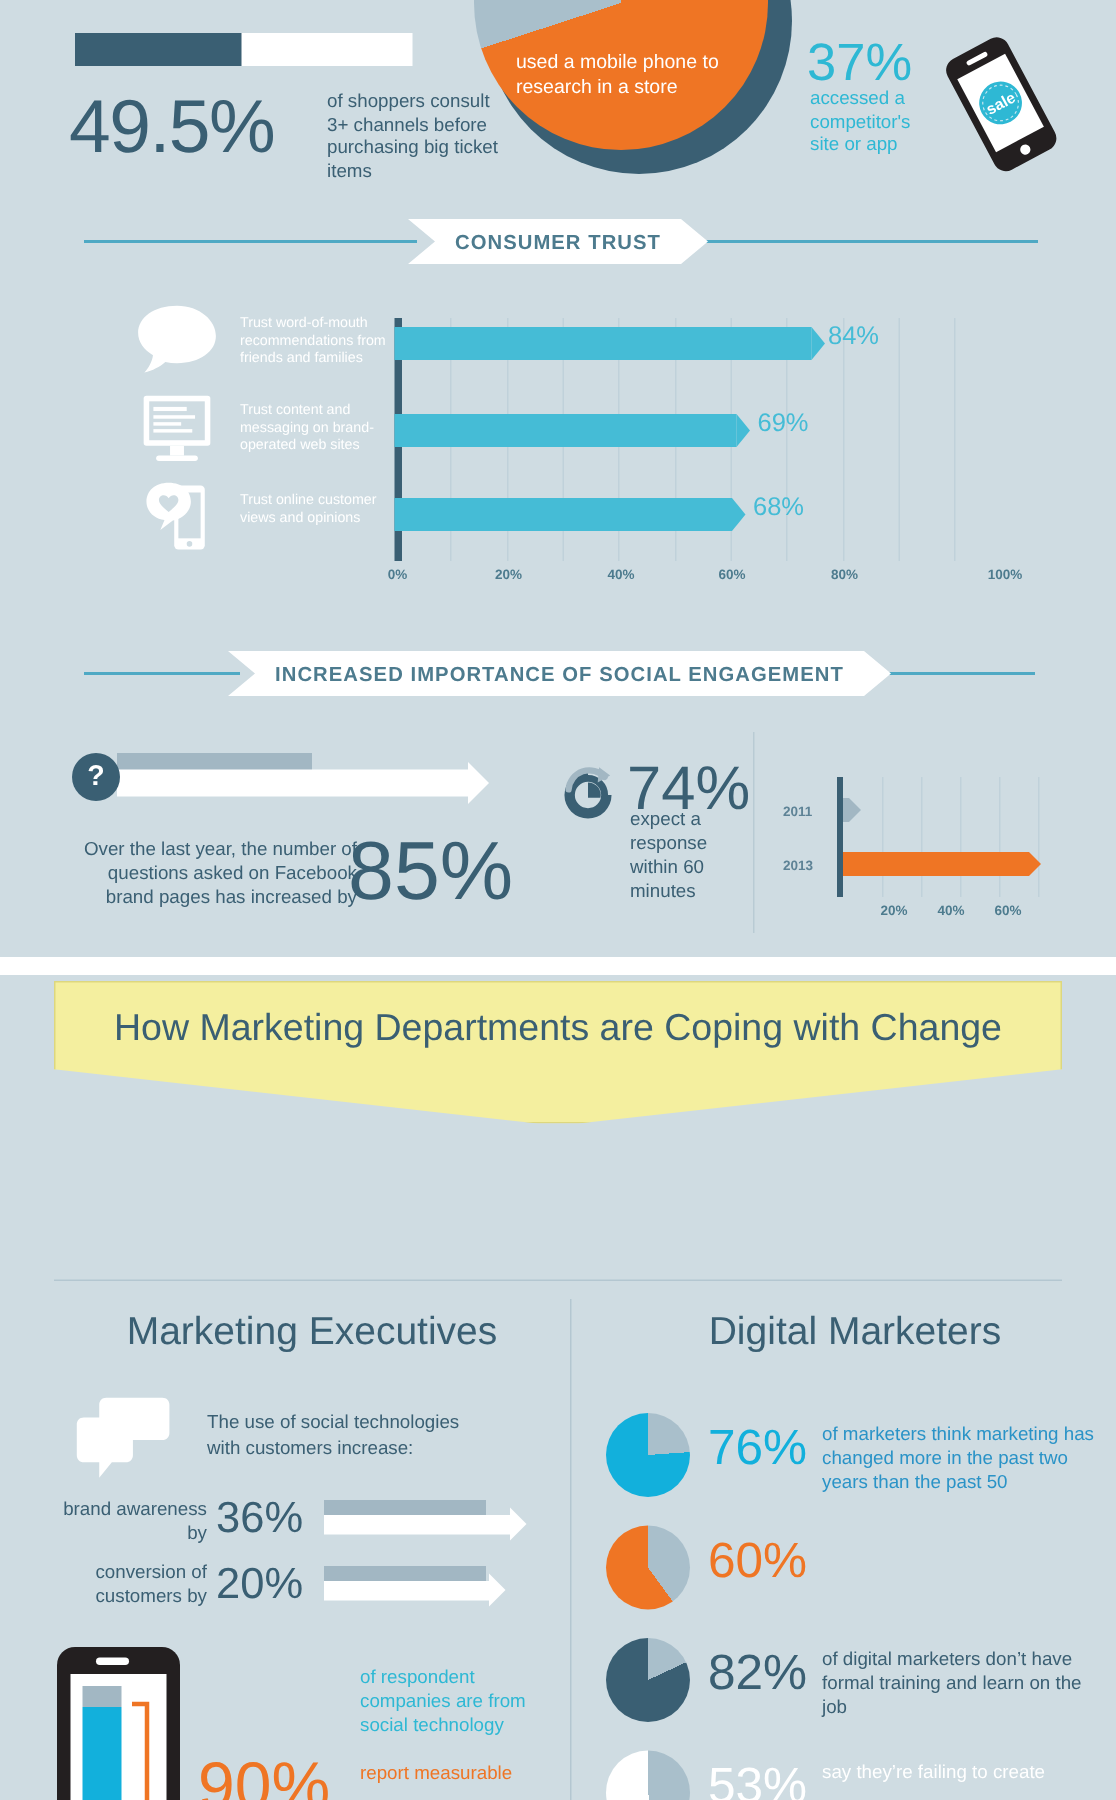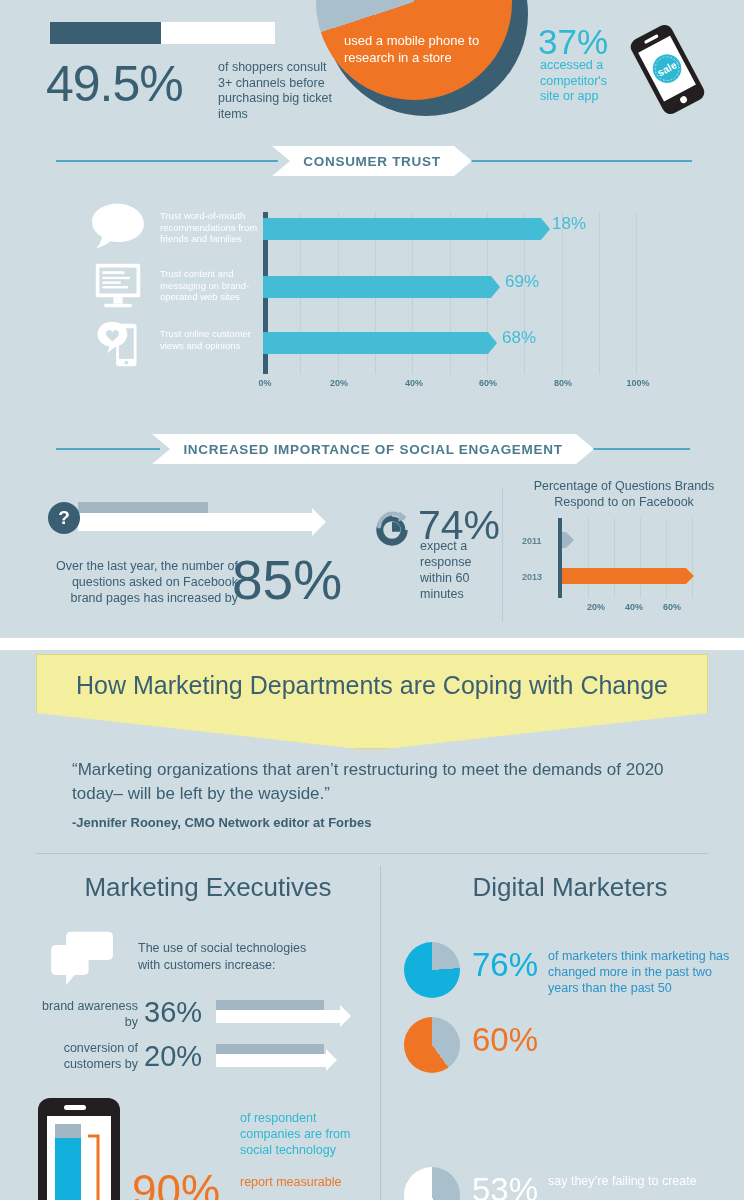--- a/index.html
+++ b/index.html
@@ -287,21 +287,21 @@
     <div class="gridline" style="left:562px;"></div>
     <div class="gridline" style="left:599px;"></div>
     <div class="gridline" style="left:636px;"></div>
 
     <div class="trust-row" style="top:26px;">
       <svg class="trust-icon" style="top:-4px;" viewBox="0 0 60 54">
         <path d="M30 2C13.4 2 2 10.5 2 21.5c0 6.6 4.2 12.4 10.7 16.1 -0.6 4.6-3 9-6.2 12.4 5.9-1.3 11.2-4.2 15.1-7.6 2.7 0.6 5.5 0.9 8.4 0.9 16.6 0 28-8.5 28-19.5S46.6 2 30 2z" fill="#ffffff"></path>
       </svg>
       <div class="trust-label" style="top:4px;">Trust word-of-mouth recommendations from friends and families</div>
       <div class="trust-bar" style="top:12px; width:278px;"></div>
-      <div class="trust-val" style="left:552px; top:8px;">18%</div>
+      <div class="trust-val" style="left:552px; top:8px;">84%</div>
     </div>
 
     <div class="trust-row" style="top:84px;">
       <svg class="trust-icon" style="top:-2px;" viewBox="0 0 60 54">
         <rect x="6" y="2" width="48" height="36" rx="2" fill="#ffffff"></rect>
         <rect x="10" y="6" width="40" height="28" fill="#cfdce2"></rect>
         <rect x="13" y="10" width="24" height="3" fill="#ffffff"></rect>
         <rect x="13" y="16" width="30" height="2.5" fill="#ffffff"></rect>
         <rect x="13" y="21" width="20" height="2.5" fill="#ffffff"></rect>
         <rect x="13" y="26" width="28" height="2.5" fill="#ffffff"></rect>
@@ -324,21 +324,21 @@
       <div class="trust-label" style="top:8px;">Trust online customer views and opinions</div>
       <div class="trust-bar" style="top:12px; width:225px;"></div>
       <div class="trust-val" style="left:502px; top:8px;">68%</div>
     </div>
 
     <div class="axis-tick" style="left:265px;">0%</div>
     <div class="axis-tick" style="left:339px;">20%</div>
     <div class="axis-tick" style="left:414px;">40%</div>
     <div class="axis-tick" style="left:488px;">60%</div>
     <div class="axis-tick" style="left:563px;">80%</div>
-    <div class="axis-tick" style="left:638px;">100%</div>
+    <div class="axis-tick" style="left:670px;">100%</div>
   </div>
 
   <div class="banner-row" style="top:434px;">
     <div class="banner-line" style="left:56px; width:104px;"></div>
     <div class="banner-line" style="left:586px; width:104px;"></div>
     <div class="banner-hex hex2" style="left:152px; width:442px;">
       <span>INCREASED IMPORTANCE OF SOCIAL ENGAGEMENT</span>
     </div>
   </div>
 
@@ -357,21 +357,20 @@
       <path d="M26 9 A17 17 0 1 0 43 26 L37 26 A11 11 0 1 1 26 15 Z" fill="#3a5f73"></path>
       <path d="M26 14 a12 12 0 0 1 0 24 a12 12 0 0 1 0 -24" fill="none" stroke="#3a5f73" stroke-width="5"></path>
       <path d="M26 17 L26 28 L35 28 A9 9 0 0 0 26 17Z" fill="#3a5f73"></path>
       <path d="M12 22 A15 15 0 0 1 38 13" fill="none" stroke="#a2b7c3" stroke-width="4.5" stroke-linecap="round"></path>
       <path d="M34 6 L42 12 L33 17 Z" fill="#a2b7c3"></path>
     </svg>
     <div id="stat-74">74%</div>
     <div id="stat-74-desc">expect a response within 60 minutes</div>
 
     <div id="fb-divider"></div>
-    <div id="fb-title">Percentage of Questions Brands Respond to on Facebook</div>
 
     <div id="fb-chart">
       <div id="fb-axis"></div>
       <div class="fb-grid" style="left:78px;"></div>
       <div class="fb-grid" style="left:104px;"></div>
       <div class="fb-grid" style="left:130px;"></div>
       <div class="fb-grid" style="left:156px;"></div>
       <div class="fb-grid" style="left:182px;"></div>
 
       <div class="fb-year" style="left:12px; top:18px;">2011</div>
@@ -387,24 +386,20 @@
   </div>
 
   <div id="white-strip"></div>
 
   <div id="yellow-wrap">
     <div id="yellow-box">
       <div id="yellow-text">How Marketing Departments are Coping with Change</div>
     </div>
   </div>
 
-  <div id="quote">
-    <div id="quote-text">“Marketing organizations that aren’t restructuring to meet the demands of 2020 today– will be left by the wayside.”</div>
-    <div id="quote-attr">-Jennifer Rooney, CMO Network editor at Forbes</div>
-  </div>
   <div id="quote-rule"></div>
 
   <div id="col-divider"></div>
 
   <div class="col-title" style="left:36px; top:872px; width:344px;">Marketing Executives</div>
 
   <svg id="me-bubble" viewBox="0 0 70 62">
     <path d="M22 2h40c3 0 5 2 5 5v20c0 3-2 5-5 5H36l-10 9v-9h-4c-3 0-5-2-5-5V7c0-3 2-5 5-5z" fill="#ffffff"></path>
     <path d="M6 16h30c3 0 5 2 5 5v22c0 3-2 5-5 5H26l-9 11v-11H6c-3 0-5-2-5-5V21c0-3 2-5 5-5z" fill="#ffffff"></path>
   </svg>
@@ -443,20 +438,25 @@
     <div class="dm-pie" style="background:conic-gradient(from 0deg, #a9bfcb 0deg 86deg, #12b0dc 86deg 360deg);"></div>
     <div class="dm-num" style="color:#12b0dc;">76%</div>
     <div class="dm-desc" style="color:#2a93c7;">of marketers think marketing has changed more in the past two years than the past 50</div>
   </div>
 
   <div class="dm-row" style="top:1015px;">
     <div class="dm-pie" style="background:conic-gradient(from 0deg, #a9bfcb 0deg 144deg, #ef7524 144deg 360deg);"></div>
     <div class="dm-num" style="color:#ef7524;">60%</div>
   </div>
 
+  <div class="dm-row" style="top:1090px;">
+    <div class="dm-pie" style="background:conic-gradient(from 0deg, #a9bfcb 0deg 65deg, #3a5f73 65deg 360deg);"></div>
+    <div class="dm-num" style="color:#3a5f73;">82%</div>
+    <div class="dm-desc" style="color:#3a5f73;">of digital marketers don’t have formal training and learn on the job</div>
+  </div>
 
   <div class="dm-row" style="top:1165px;">
     <div class="dm-pie" style="background:conic-gradient(from 0deg, #a9bfcb 0deg 169deg, #ffffff 169deg 360deg);"></div>
     <div class="dm-num" style="color:#ffffff;">53%</div>
     <div class="dm-desc" style="color:#ffffff;">say they’re failing to create</div>
   </div>
 
 </div>
 
 </body></html>

